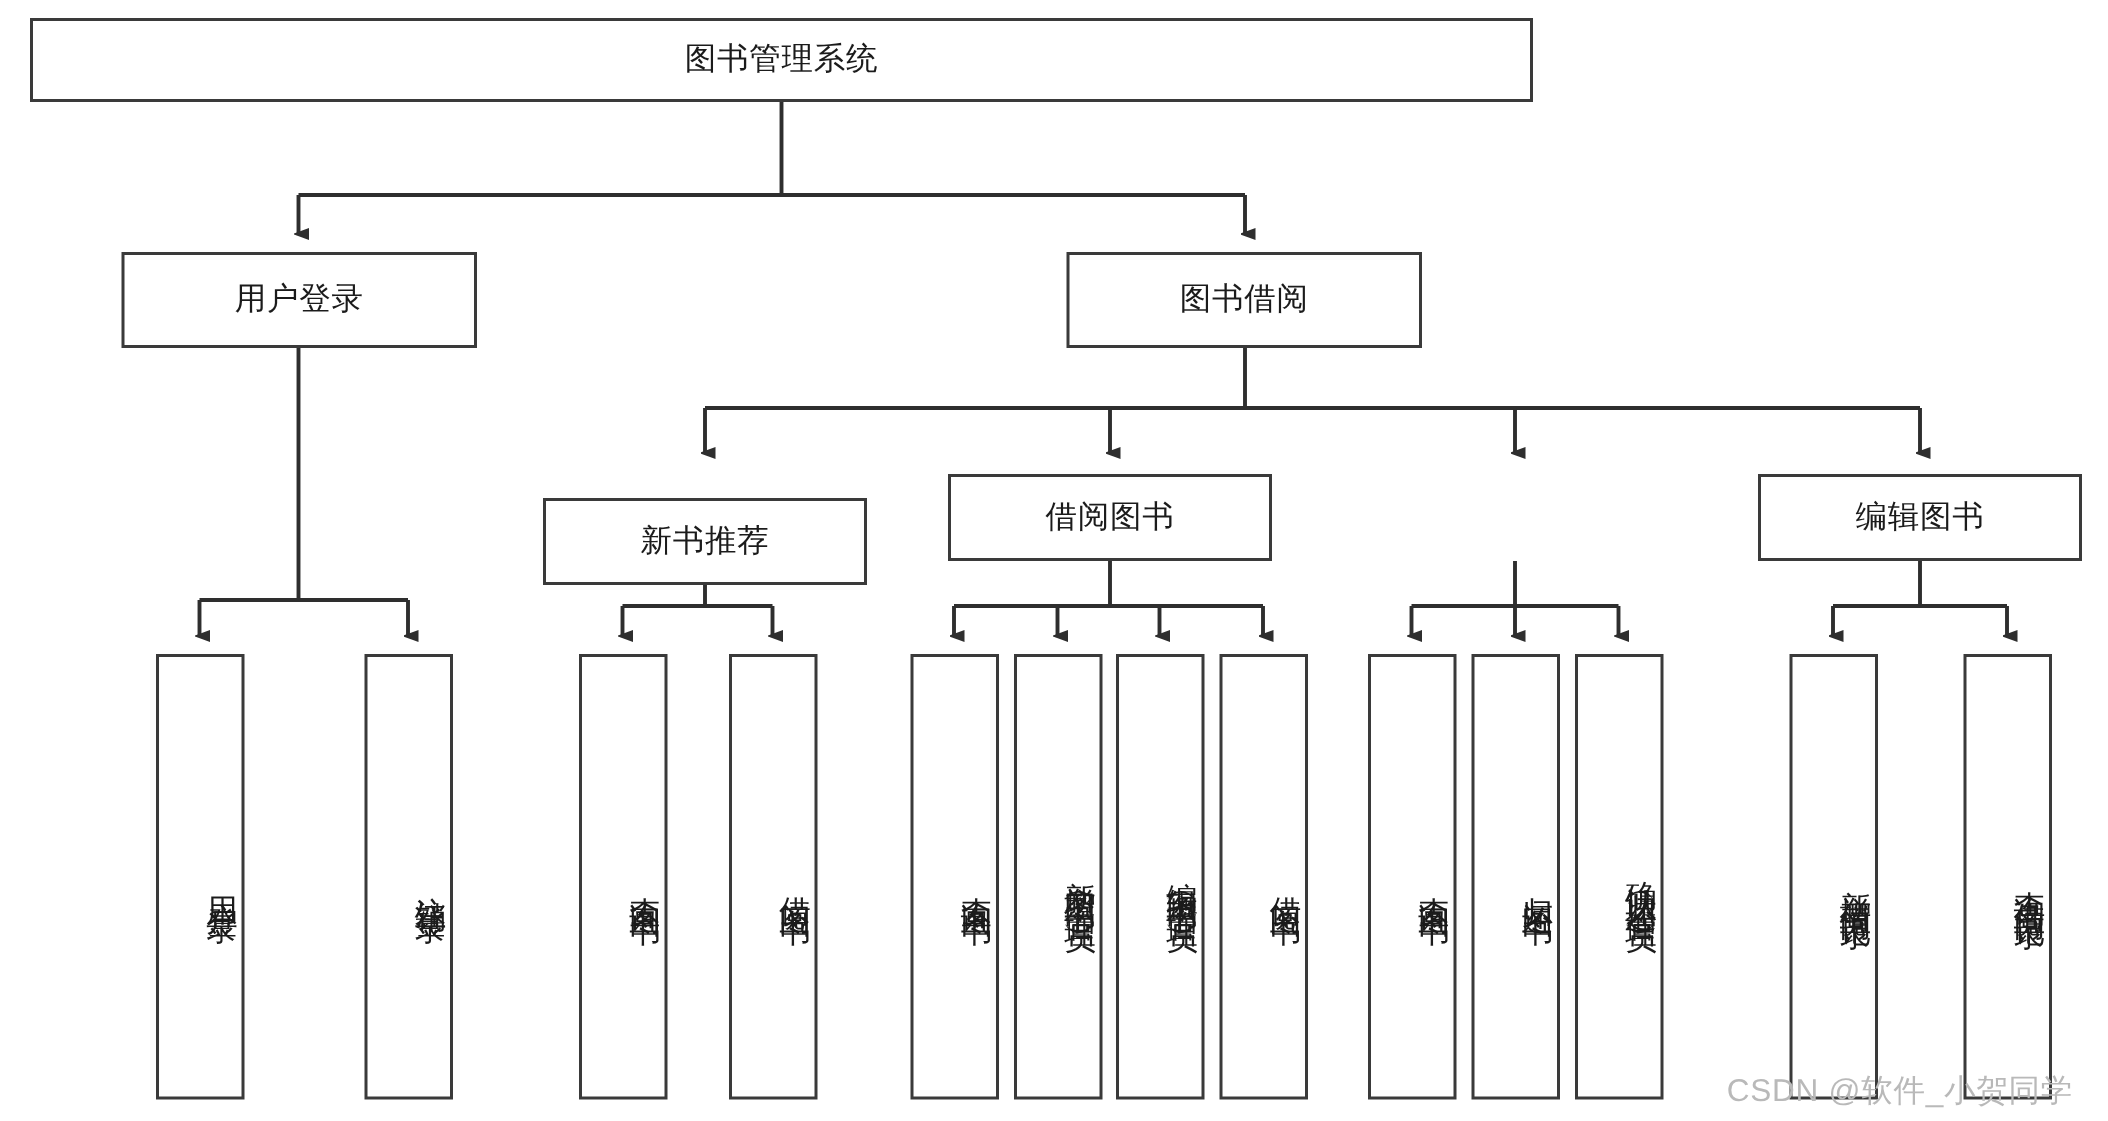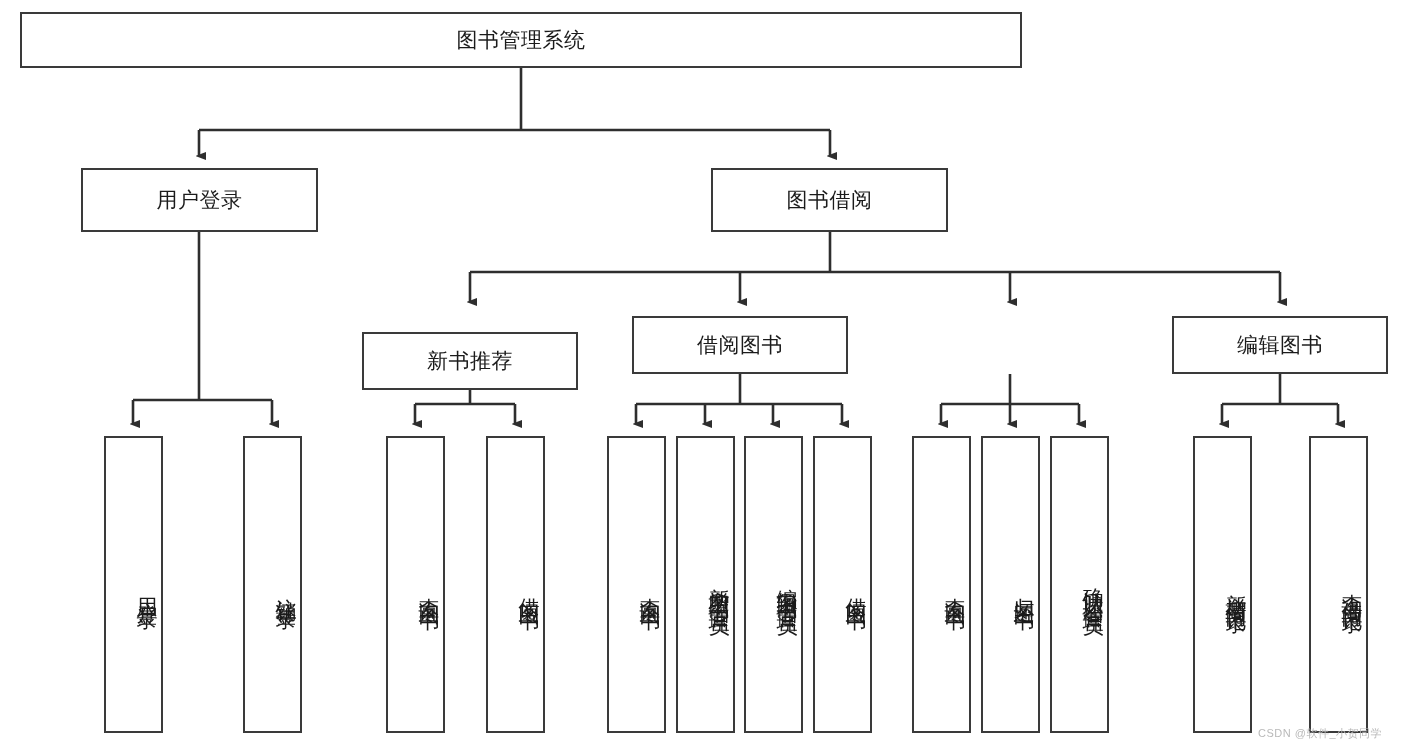--- a/index.html
+++ b/index.html
@@ -54,21 +54,21 @@
   }
   .node-box.vert .vlabel {
     writing-mode: vertical-rl;
     text-orientation: upright;
     white-space: nowrap;
   }
   .watermark {
     position: absolute;
     right: 12px;
     bottom: 6px;
-    font-size: 11px;
+    font-size: 21px;
     color: #b9b9b9;
     letter-spacing: 0.5px;
     white-space: nowrap;
     pointer-events: none;
   }
 </style>
 </head>
 <body>
 
 <div id="diagram-root">

